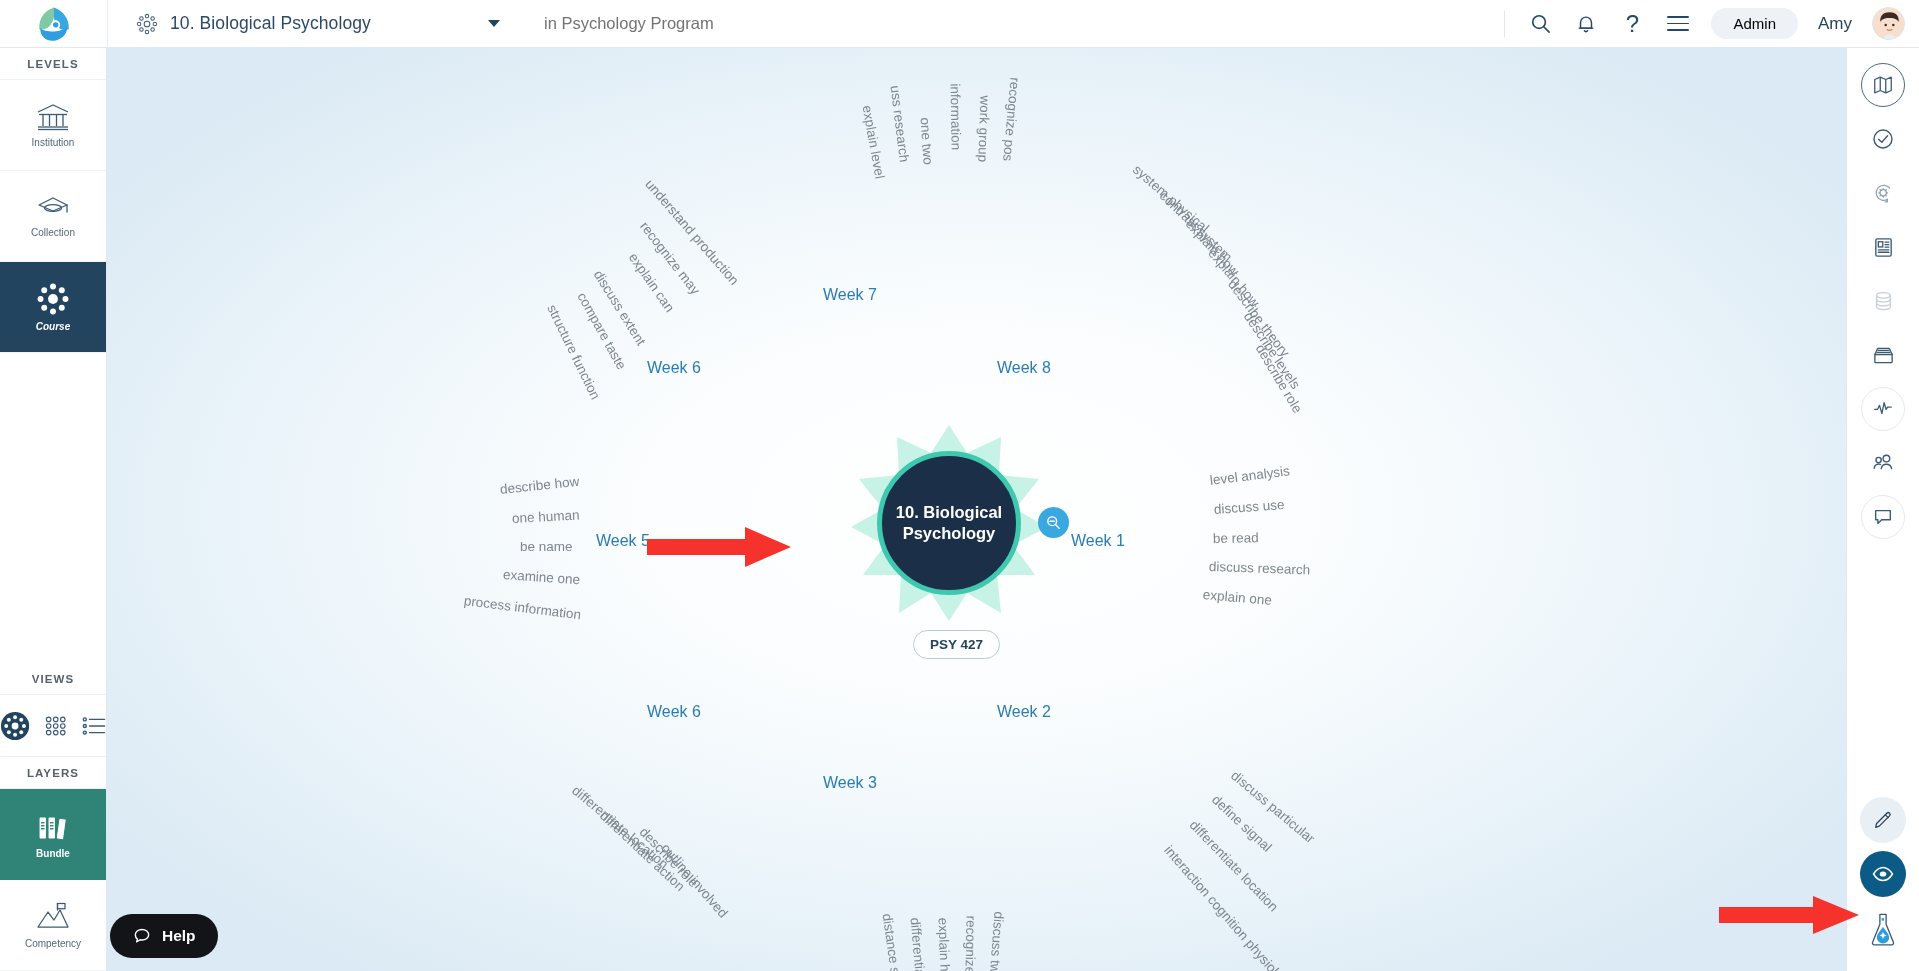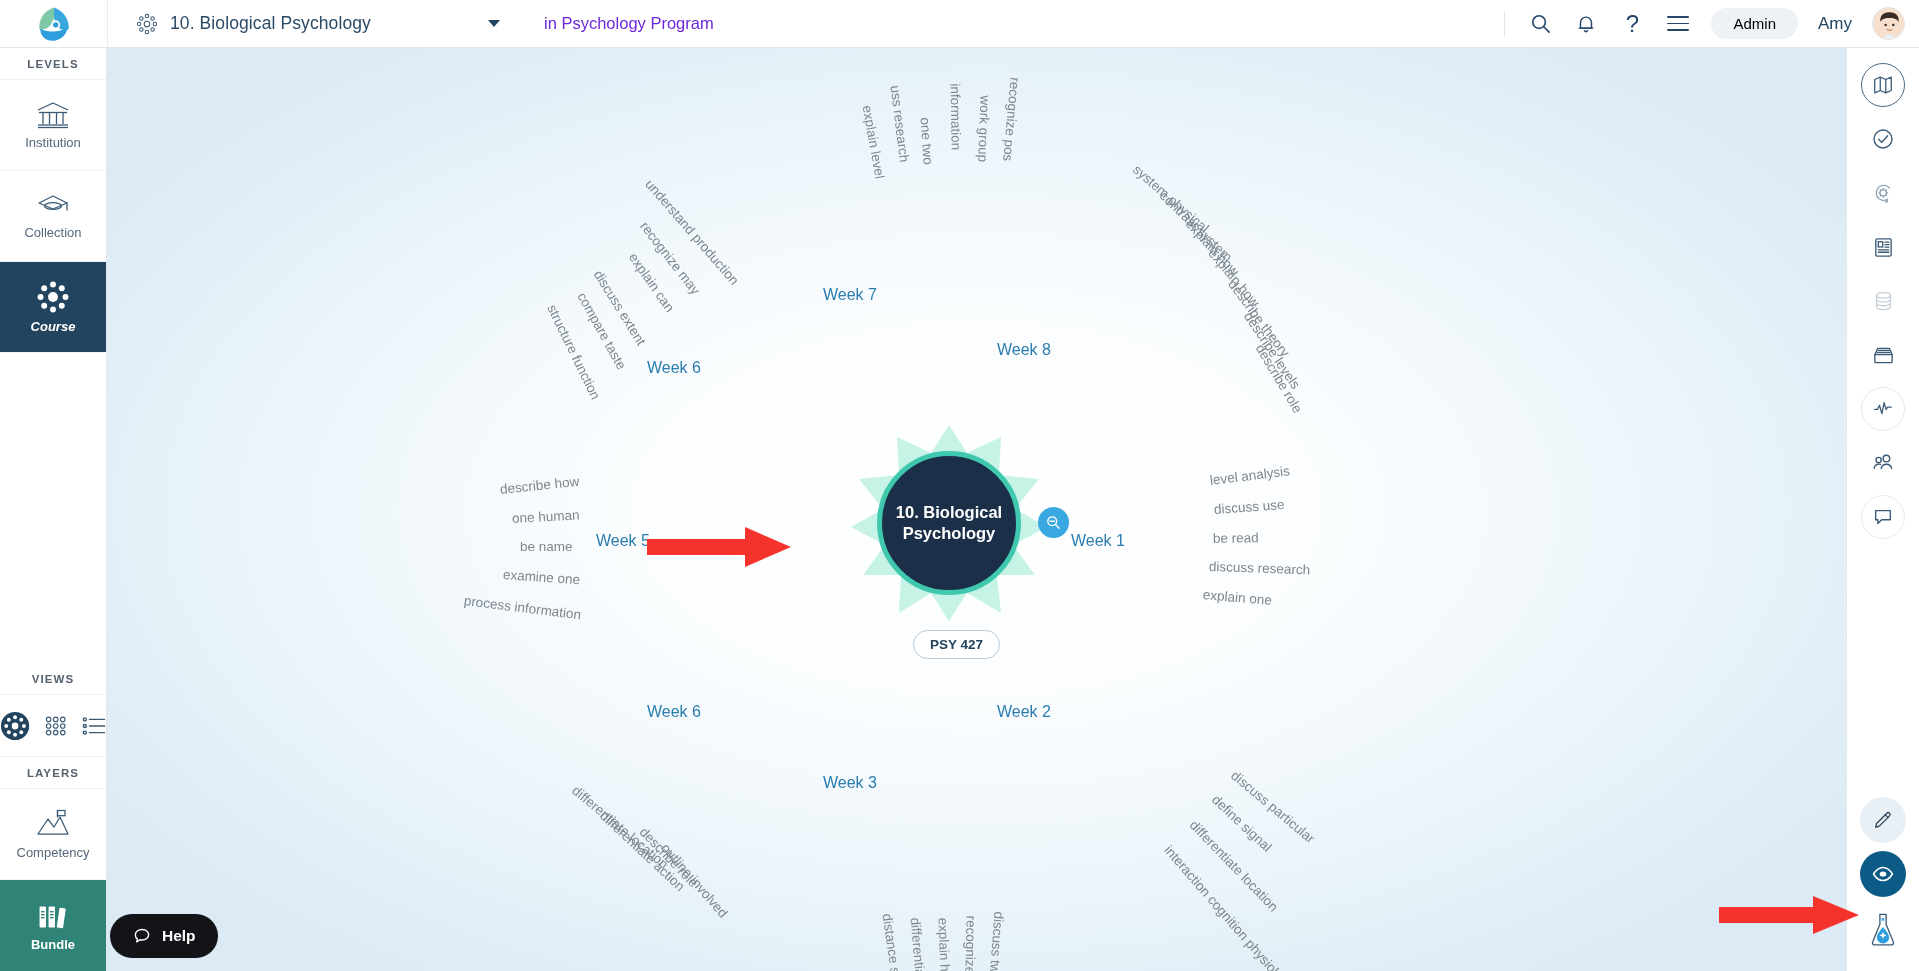--- a/index.html
+++ b/index.html
@@ -31,21 +31,21 @@
   .course-title {
     font-size: 17.5px; color: #2c4a66; letter-spacing: .1px;
     white-space: nowrap; flex: 1;
   }
   .caret-dn {
     width: 0; height: 0; flex: none; margin-right: 8px;
     border-left: 6.5px solid transparent; border-right: 6.5px solid transparent;
     border-top: 7.5px solid #22445f;
   }
   .program-label {
-    font-size: 16.5px; color: #6d28d9; padding-left: 36px; white-space: nowrap;
+    font-size: 16.5px; color: #737373; padding-left: 36px; white-space: nowrap;
   }
 
   .hdr-right {
     margin-left: auto; display: flex; align-items: center;
     gap: 20px; padding-right: 14px; height: 48px;
   }
   .hdr-sep { width: 1px; height: 26px; background: #dfe5ec; margin-right: 2px; }
   .hdr-ico { width: 26px; height: 26px; display: flex; align-items: center;
              justify-content: center; cursor: pointer; color: #24476a; }
   .qmark { font-size: 24px; color: #24476a; line-height: 1; font-weight: 400; }
@@ -70,21 +70,21 @@
   .rail-hdr {
     height: 32px; display: flex; align-items: center; justify-content: center;
     font-size: 11.5px; font-weight: bold; color: #56616e; letter-spacing: 1.1px;
     border-bottom: 1px solid #eef1f4;
   }
   .rail-item {
     height: 91px; display: flex; flex-direction: column; align-items: center;
     justify-content: center; gap: 5px; cursor: pointer; color: #5b6b7c;
     border-bottom: 1px solid #f0f3f6;
   }
-  .rail-item .lbl { font-size: 13px; color: #55677a; }
+  .rail-item .lbl { font-size: 10px; color: #55677a; }
   .rail-item.active-dark { background: #22445f; color: #fff; font-style: italic; }
   .rail-item.active-dark .lbl { color: #fff; font-weight: bold; }
   .rail-item.active-teal { background: #2f8377; color: #fff; border: none; }
   .rail-item.active-teal .lbl { color: #fff; font-weight: bold; }
   .rail-spacer { flex: 1; }
   .views-row {
     height: 62px; display: flex; align-items: center; justify-content: center;
     gap: 13px; border-bottom: 1px solid #eef1f4;
   }
   .views-row .vico { cursor: pointer; }
@@ -328,59 +328,59 @@
       <svg class="vico" width="26" height="22" viewBox="0 0 26 22" fill="none" stroke="#3b5a76" stroke-width="1.5">
         <circle cx="3" cy="4" r="1.6"></circle>
           <circle cx="3" cy="11" r="1.6"></circle>
           <circle cx="3" cy="18" r="1.6"></circle>
         <path d="M8 4 h16 M8 11 h16 M8 18 h16" stroke-linecap="round"></path>
       </svg>
     </div>
 
     <div class="rail-hdr">LAYERS</div>
 
-    <div class="rail-item">
-      <svg width="38" height="32" viewBox="0 0 38 32" fill="none" stroke="#3b5a76" stroke-width="1.25">
-        <path d="M4 26 L14 11 L20 19 L26 9 L34 26 Z" stroke-linejoin="round"></path>
-        <path d="M23.5 9 V2.5" stroke-linecap="round"></path>
-        <rect x="23.5" y="2.5" width="7.5" height="5.2"></rect>
-      </svg>
-      <div class="lbl">Competency</div>
-    </div>
-
     <div class="rail-item active-teal">
       <svg width="34" height="32" viewBox="0 0 34 32">
         <g fill="#ffffff" stroke="#2f8377" stroke-width="1.1">
           <rect x="3" y="6" width="7.5" height="22" rx="1.2"></rect>
           <rect x="12" y="6" width="7.5" height="22" rx="1.2"></rect>
           <rect x="21.5" y="7.5" width="7.5" height="21" rx="1.2" transform="rotate(8 25 18)"></rect>
         </g>
         <g fill="#2f8377">
           <rect x="5" y="11" width="3.5" height="1.4"></rect>
             <rect x="5" y="14" width="3.5" height="1.4"></rect>
             <rect x="5" y="17" width="3.5" height="1.4"></rect>
           <rect x="14" y="11" width="3.5" height="1.4"></rect>
             <rect x="14" y="14" width="3.5" height="1.4"></rect>
             <rect x="14" y="17" width="3.5" height="1.4"></rect>
         </g>
       </svg>
       <div class="lbl">Bundle</div>
     </div>
+
+    <div class="rail-item">
+      <svg width="38" height="32" viewBox="0 0 38 32" fill="none" stroke="#3b5a76" stroke-width="1.25">
+        <path d="M4 26 L14 11 L20 19 L26 9 L34 26 Z" stroke-linejoin="round"></path>
+        <path d="M23.5 9 V2.5" stroke-linecap="round"></path>
+        <rect x="23.5" y="2.5" width="7.5" height="5.2"></rect>
+      </svg>
+      <div class="lbl">Competency</div>
+    </div>
   </div>
 
   <div class="canvas">
 
     <div class="week-lbl" style="left:964px;  top:484px;">Week 1</div>
     <div class="week-lbl" style="left:890px;  top:655px;">Week 2</div>
     <div class="week-lbl" style="left:716px;  top:726px;">Week 3</div>
     <div class="week-lbl" style="left:540px;  top:655px;">Week 6</div>
     <div class="week-lbl" style="left:466px;  top:484px;margin-left:23px;">Week 5</div>
     <div class="week-lbl" style="left:540px;  top:311px;">Week 6</div>
     <div class="week-lbl" style="left:716px;  top:238px;">Week 7</div>
-    <div class="week-lbl" style="left:890px;  top:293px;text-align:right;">Week 8</div>
+    <div class="week-lbl" style="left:890px;  top:311px;text-align:right;">Week 8</div>
 
     <div class="obj" style="left:1103px; top:425px; transform:rotate(-7deg);">level analysis</div>
     <div class="obj" style="left:1107px; top:454px; transform:rotate(-4deg);">discuss use</div>
     <div class="obj" style="left:1106px; top:483px; transform:rotate(-1deg);">be read</div>
     <div class="obj" style="left:1102px; top:511px; transform:rotate(2deg);">discuss research</div>
     <div class="obj" style="left:1096px; top:539px; transform:rotate(5deg);">explain one</div>
 
     <div class="obj" style="left:1126px; top:718px; transform:rotate(40deg);">discuss particular</div>
     <div class="obj" style="left:1107px; top:742px; transform:rotate(43deg);">define signal</div>
     <div class="obj" style="left:1085px; top:767px; transform:rotate(46deg);">differentiate location</div>

